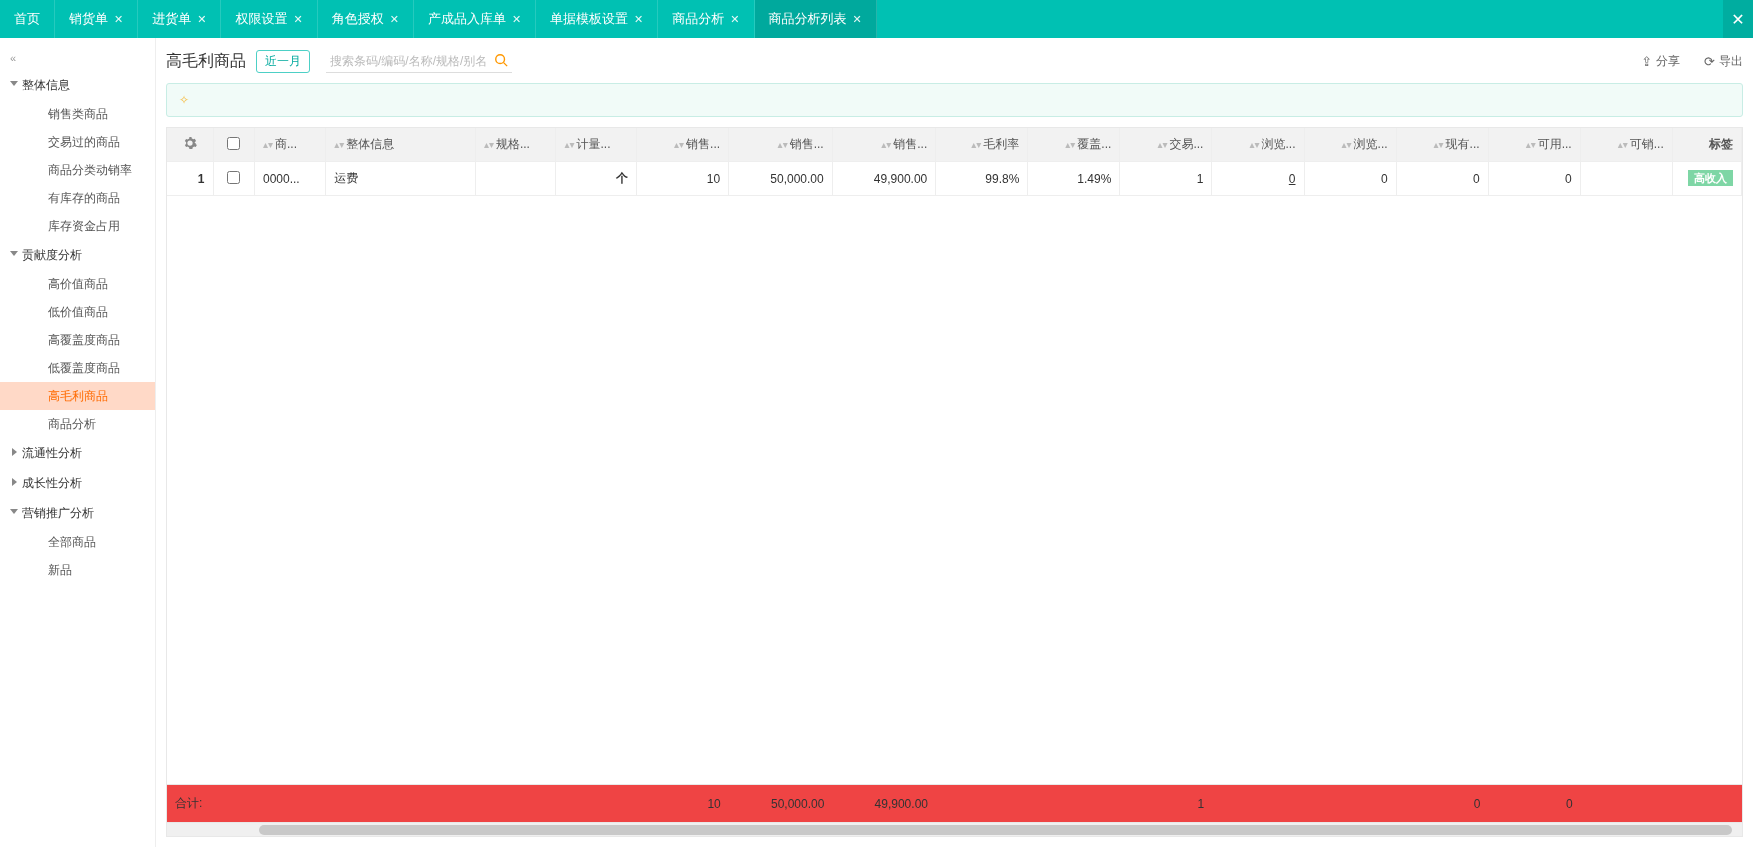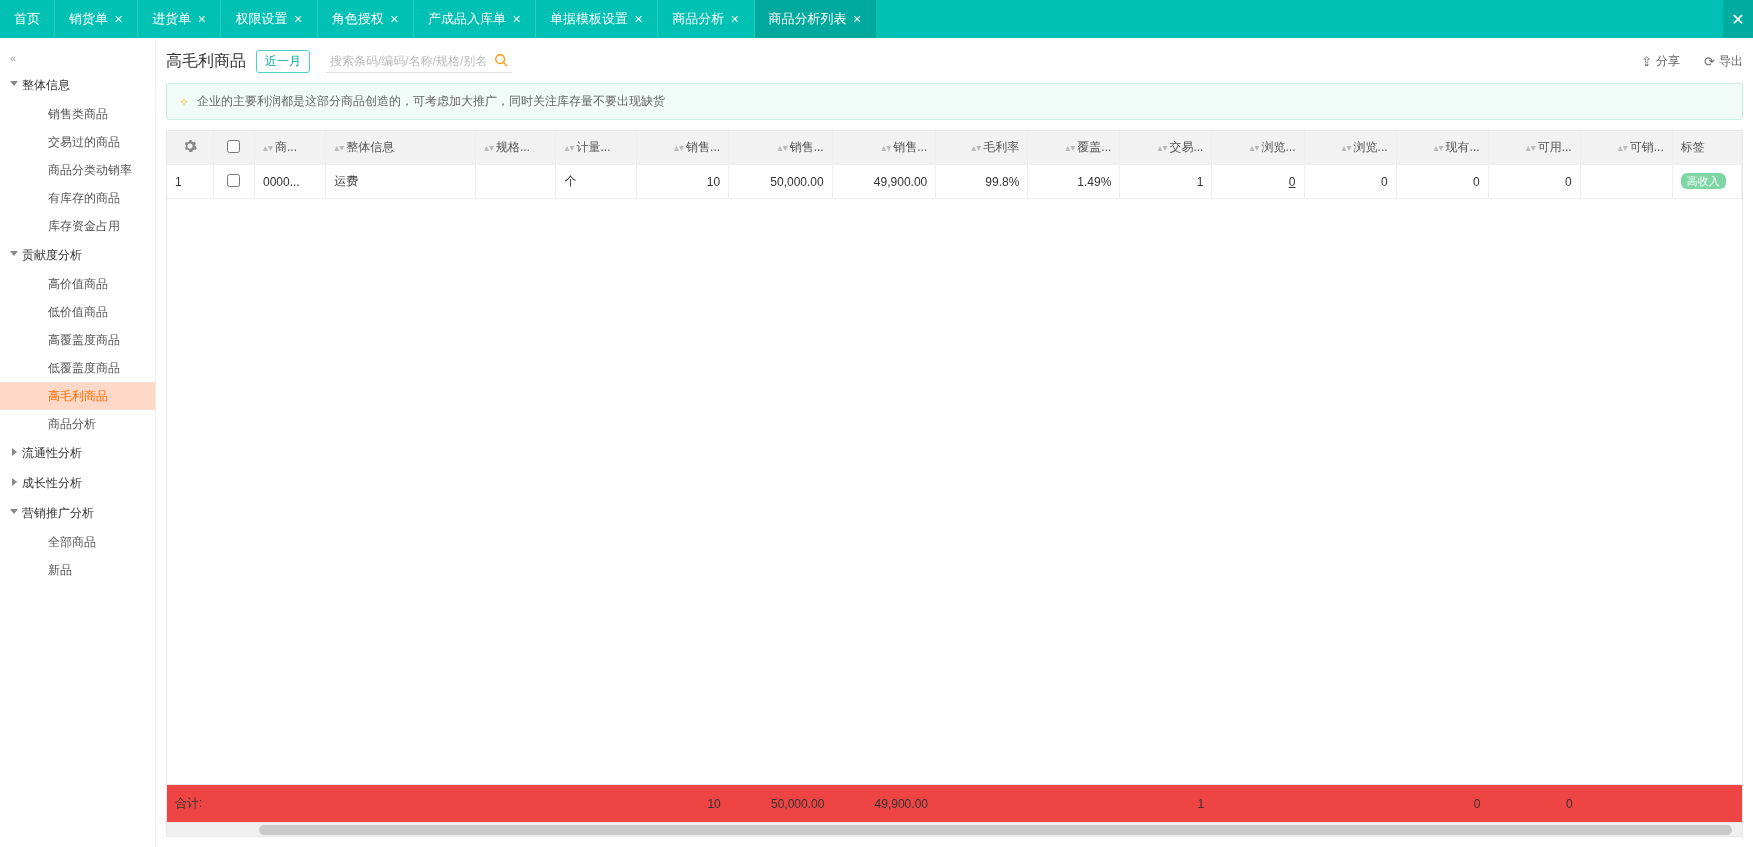--- a/index.html
+++ b/index.html
@@ -33,25 +33,25 @@
 .header-action .ic { font-size: 13px; }
 
 .tip-bar { background: #f1fbf8; border: 1px solid #c8ede5; border-radius: 3px; padding: 9px 12px; color: #666; display: flex; align-items: center; gap: 8px; margin-bottom: 10px; }
 .tip-bar .bulb { color: #f5c152; }
 
 .table-wrap { flex: 1; overflow: auto; border: 1px solid #e8e8e8; border-bottom: none; position: relative; }
 table { border-collapse: collapse; width: 100%; table-layout: fixed; }
 th, td { border-right: 1px solid #eee; border-bottom: 1px solid #eee; padding: 8px 8px; text-align: left; overflow: hidden; text-overflow: ellipsis; white-space: nowrap; }
 thead th { background: #f2f2f2; color: #555; font-weight: normal; position: sticky; top: 0; }
 th .sort { color: #bbb; margin-right: 2px; font-size: 10px; display: inline-block; vertical-align: middle; line-height: 8px; }
-th.center, td.center { text-align: left; }
+th.center, td.center { text-align: right; font-weight: bold; }
 th.right, td.right { text-align: right; }
 .gear-cell { width: 40px; text-align: center; color: #888; cursor: pointer; }
 .cb-cell { width: 36px; text-align: center; }
-.tag-chip { background: #7ed6a5; color: #fff; padding: 2px 6px; border-radius: 6px; font-size: 11px; }
+.tag-chip { background: #7ed6a5; color: #fff; padding: 2px 6px; border-radius: 0; font-size: 11px; }
 .underline-link { text-decoration: underline; cursor: pointer; color: #333; }
 
 .summary-row { background: #ef4444; border: 1px solid #e8e8e8; border-top: 1px solid #e8e8e8; }
 .summary-table { border-collapse: collapse; width: 100%; table-layout: fixed; }
 .summary-table td { border: none; padding: 10px 8px; }
 
 .hscroll { height: 14px; background: #f0f0f0; border: 1px solid #e8e8e8; border-top: none; position: relative; }
 .hscroll-thumb { position: absolute; left: 92px; top: 2px; right: 10px; height: 10px; background: #c9c9c9; border-radius: 5px; }
 
 input[type=checkbox] { width: 13px; height: 13px; cursor: pointer; }
@@ -144,21 +144,20 @@
         <span>分享</span>
       </div>
       <div class="header-action">
         <span class="ic">⟳</span>
         <span>导出</span>
       </div>
     </div>
 
     <div class="tip-bar">
       <span class="bulb">✧</span>
-      <span>企业的主要利润都是这部分商品创造的，可考虑加大推广，同时关注库存量不要出现缺货</span>
     </div>
 
     <div class="table-wrap">
       <table>
         <colgroup>
           <col style="width:40px">
             <col style="width:36px">
             <col style="width:62px">
           <col style="width:130px">
             <col style="width:70px">

